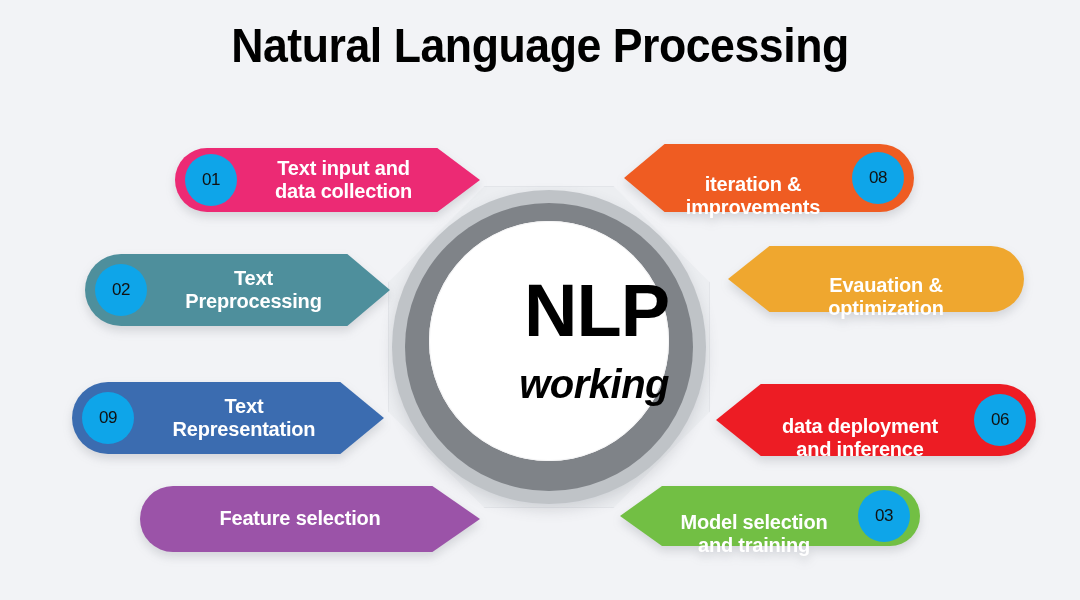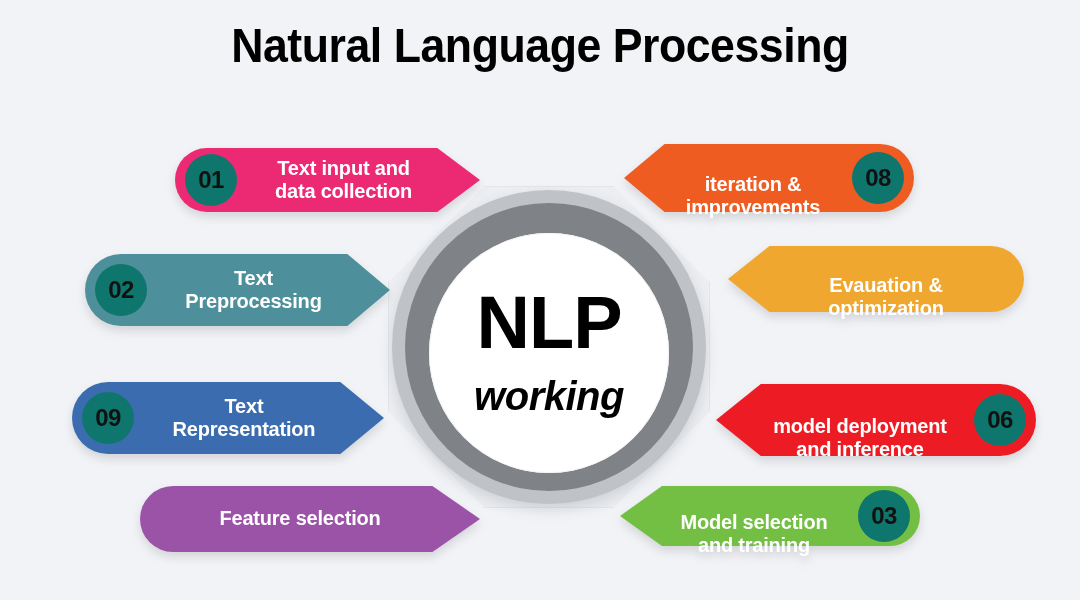--- a/index.html
+++ b/index.html
@@ -72,28 +72,28 @@
     left: 21px;
     top: 21px;
     width: 288px;
     height: 288px;
     border-radius: 50%;
     background: #7f8388;
   }
   #hub-face {
     position: absolute;
     left: 45px;
-    top: 51px;
+    top: 39px;
     width: 240px;
     height: 240px;
     border-radius: 50%;
     background: #ffffff;
     display: flex;
     flex-direction: column;
-    align-items: center;
+    align-items: flex-end;
     justify-content: center;
     box-shadow: inset 0 0 0 1px #f4f4f5;
   }
   #hub-title {
     font-size: 74px;
     font-weight: 900;
     line-height: 0.92;
     color: #000000;
     letter-spacing: -1px;
     font-family: "Liberation Sans", sans-serif;
@@ -134,24 +134,24 @@
     align-items: center;
     width: 100%;
     height: 100%;
     z-index: 2;
   }
   .badge {
     flex: 0 0 auto;
     width: 52px;
     height: 52px;
     border-radius: 50%;
-    background: #0f766e;
+    background: #0ea5e9;
     color: #111111;
-    font-size: 24px;
-    font-weight: 700;
+    font-size: 17px;
+    font-weight: 400;
     display: flex;
     align-items: center;
     justify-content: center;
     font-family: "Liberation Sans", sans-serif;
     letter-spacing: -0.5px;
   }
   .banner-label {
     flex: 1 1 auto;
     color: #ffffff;
     font-size: 20px;
@@ -219,21 +219,21 @@
         <div class="banner-shape" style="background: rgb(114, 191, 68);"></div>
         <div class="banner-inner">
           <div class="banner-label">Model selection
 and training</div>
           <div class="badge">03</div>
         </div>
       </div>
       <div class="banner left-point" style="left: 716px; top: 384px; width: 320px; height: 72px;">
         <div class="banner-shape" style="background: rgb(237, 28, 36);"></div>
         <div class="banner-inner">
-          <div class="banner-label">model deployment
+          <div class="banner-label">data deployment
 and inference</div>
           <div class="badge">06</div>
         </div>
       </div>
       <div class="banner left-point" style="left: 728px; top: 246px; width: 296px; height: 66px;">
         <div class="banner-shape" style="background: rgb(239, 167, 47);"></div>
         <div class="banner-inner">
           <div class="banner-label">Evauation &amp;
 optimization</div>
         </div>

